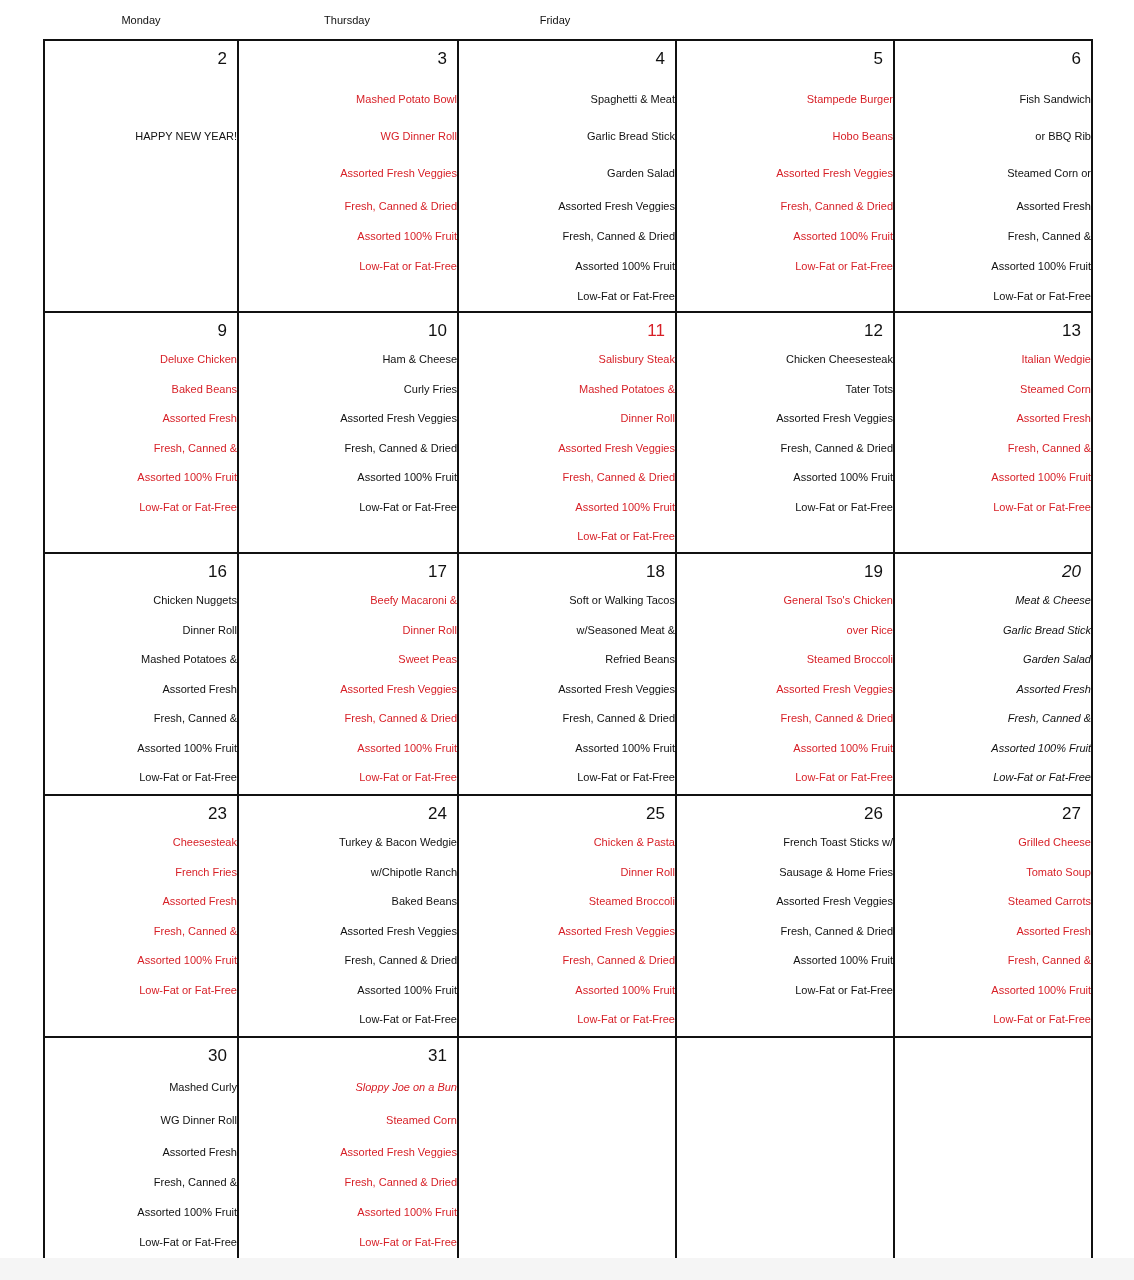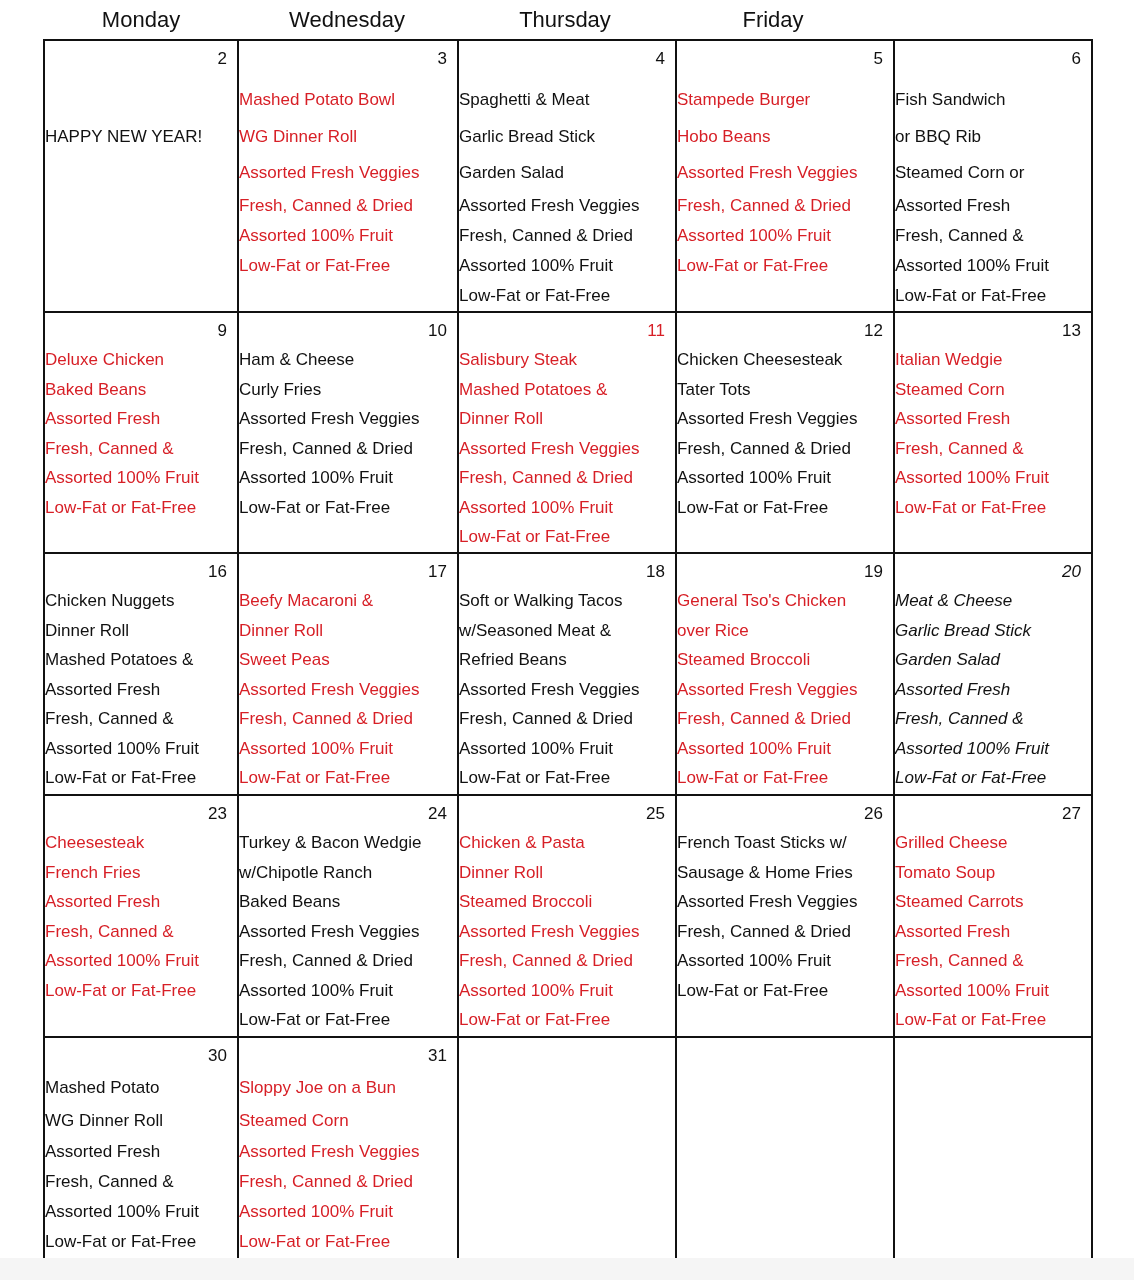--- a/index.html
+++ b/index.html
@@ -26,21 +26,21 @@
       left: 44px;
       top: 0;
       width: 1048px;
       height: 40px;
       display: flex;
     }
     .day-header {
       display: flex;
       align-items: center;
       justify-content: center;
-      font-size: 22px;
+      font-size: 11px;
       color: #111;
     }
     .grid {
       position: absolute;
       left: 43px;
       top: 39px;
       border: 2px solid #111;
       border-collapse: collapse;
       table-layout: fixed;
       width: 1050px;
@@ -54,42 +54,41 @@
     }
     .date-num {
       text-align: right;
       padding-right: 10px;
       padding-top: 8px;
       font-size: 17px;
       line-height: 20px;
       height: 22px;
     }
     .items {
-      text-align: left;
-      font-size: 17px;
+      text-align: right;
+      font-size: 11px;
       white-space: nowrap;
     }
     .items .item {
       display: block;
     }
     .row-a .items .item { line-height: 30px; }
     .row-b .items .item { line-height: 29.5px; }
     .red { color: #d71f26; }
     .black { color: #111111; }
     .row-a .items { padding-top: 4px; }
     .row-b .items { padding-top: 2px; }
     .row-e .items .item { line-height: 30px; }
     .row-e .items { padding-top: 3px; }
   </style>
 </head>
 <body>
 
 <div class="day-header-row">
   <div class="day-header" style="width:194px">Monday</div>
-  <div class="day-header" style="width:218px">Wednesday</div>
   <div class="day-header" style="width:218px">Thursday</div>
   <div class="day-header" style="width:198px">Friday</div>
 </div>
 
 <table class="grid">
   <colgroup>
     <col style="width:194px">
     <col style="width:220px">
     <col style="width:218px">
     <col style="width:218px">
@@ -328,32 +327,32 @@
             <span class="item">Fresh, Canned &amp;</span>
             <span class="item">Assorted 100% Fruit</span>
             <span class="item">Low-Fat or Fat-Free</span>
           </div>
         </td>
       </tr>
       <tr class="row-e" style="height: 238px;">
         <td style="height: 238px; margin-top: 48px;">
           <div class="date-num black">30</div>
           <div class="items black">
-            <span class="item" style="line-height: 33px;">Mashed Potato</span>
+            <span class="item" style="line-height: 33px;">Mashed Curly</span>
             <span class="item" style="line-height: 33px;">WG Dinner Roll</span>
             <span class="item">Assorted Fresh</span>
             <span class="item">Fresh, Canned &amp;</span>
             <span class="item">Assorted 100% Fruit</span>
             <span class="item">Low-Fat or Fat-Free</span>
           </div>
         </td>
         <td style="height: 238px;">
           <div class="date-num black">31</div>
           <div class="items red">
-            <span class="item" style="line-height: 33px;">Sloppy Joe on a Bun</span>
+            <span class="item" style="line-height: 33px; font-style: italic;">Sloppy Joe on a Bun</span>
             <span class="item" style="line-height: 33px;">Steamed Corn</span>
             <span class="item">Assorted Fresh Veggies</span>
             <span class="item">Fresh, Canned &amp; Dried</span>
             <span class="item">Assorted 100% Fruit</span>
             <span class="item">Low-Fat or Fat-Free</span>
           </div>
         </td>
         <td style="height: 238px;">
           <div class="date-num black"></div>
           <div class="items black"></div>

